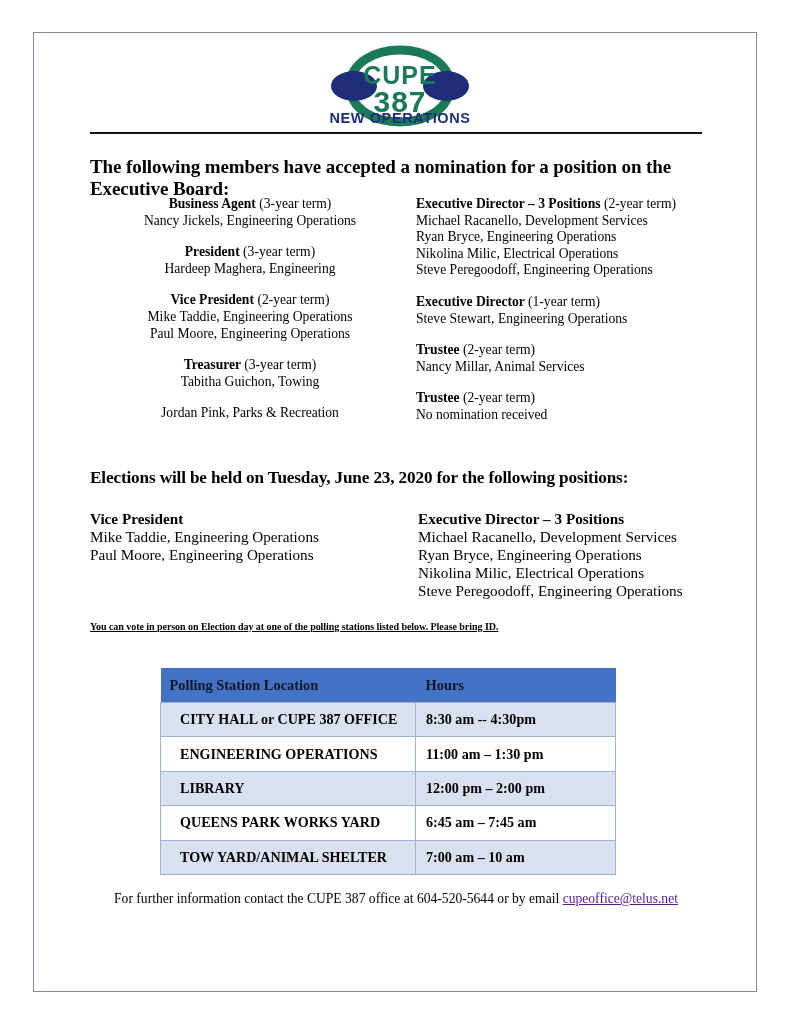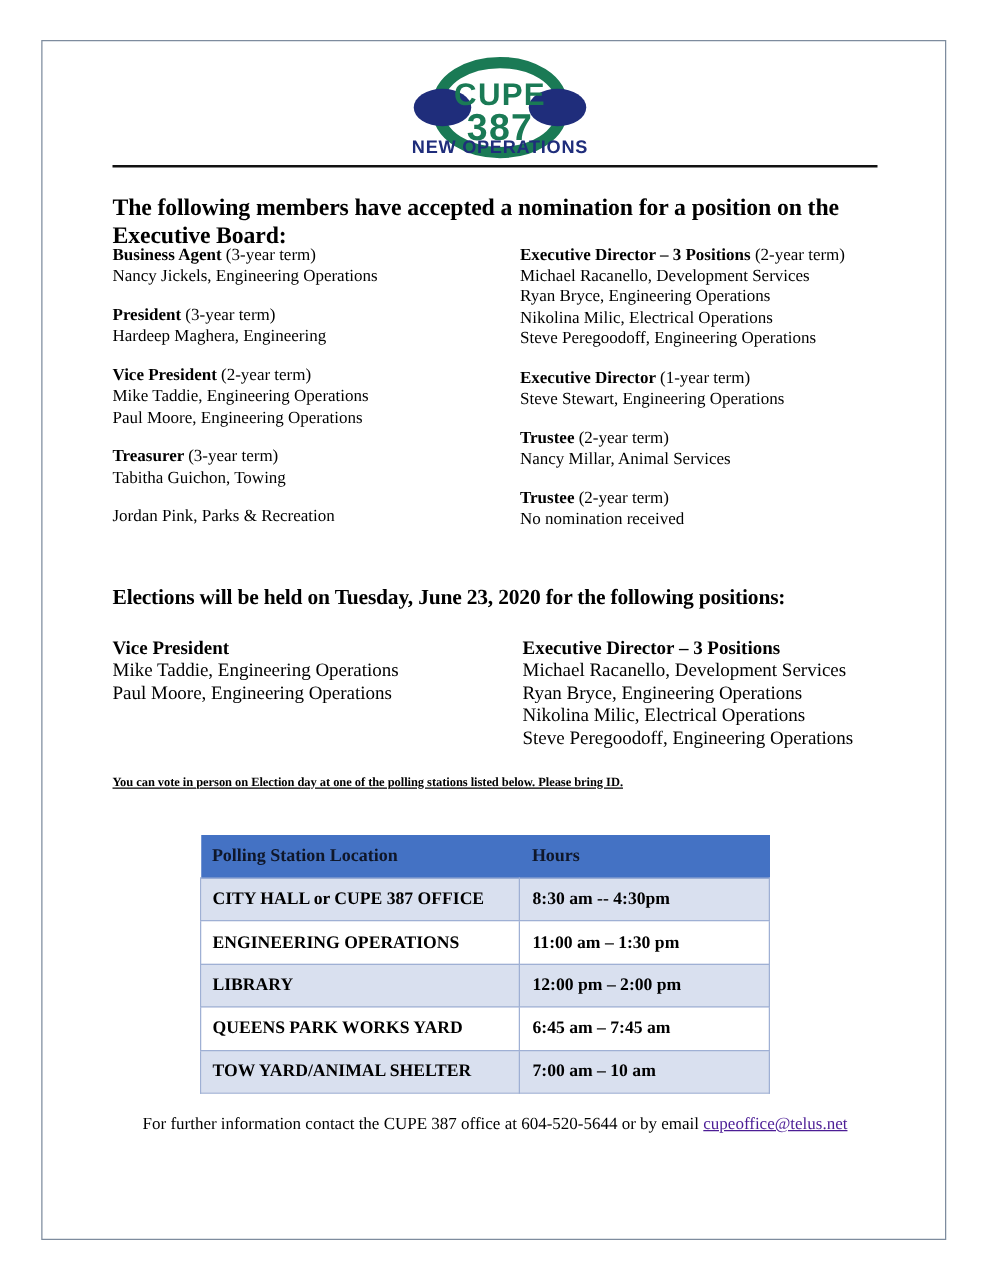--- a/index.html
+++ b/index.html
@@ -72,21 +72,21 @@
     left: 90px;
     top: 196px;
     width: 625px;
     font-size: 13.6px;
     line-height: 16.6px;
   }
   .noms .col {
     position: absolute;
     top: 0;
   }
-  .noms .col-left { left: 0; width: 320px; }
+  .noms .col-left { left: 0; width: 320px; text-align: center; }
   .noms .col-right { left: 326px; width: 300px; }
 
   .pos-block { margin-bottom: 15px; }
   .pos-block:last-child { margin-bottom: 0; }
   .pos-title { font-weight: bold; }
   .pos-title .term { font-weight: normal; }
   .pos-name { white-space: nowrap; }
 
   
   .elections-heading {
@@ -147,21 +147,21 @@
     font-weight: bold;
     height: 34px;
     text-align: left;
     padding-left: 9px;
     font-size: 14.4px;
   }
   .poll-table thead th.c2 { padding-left: 10px; }
   .poll-table tbody td {
     height: 33.4px;
     font-weight: bold;
-    padding-left: 9px;
+    padding-left: 19px;
     border: 1px solid #9fb0d4;
     font-size: 14.1px;
   }
   .poll-table tbody td.c2 { padding-left: 10px; }
   .poll-table tbody tr.shaded td { background: #d9e0ef; }
   .poll-table tbody tr.plain td { background: #ffffff; }
   .poll-table col.loc { width: 255px; }
   .poll-table col.hrs { width: 200px; }
 
   

